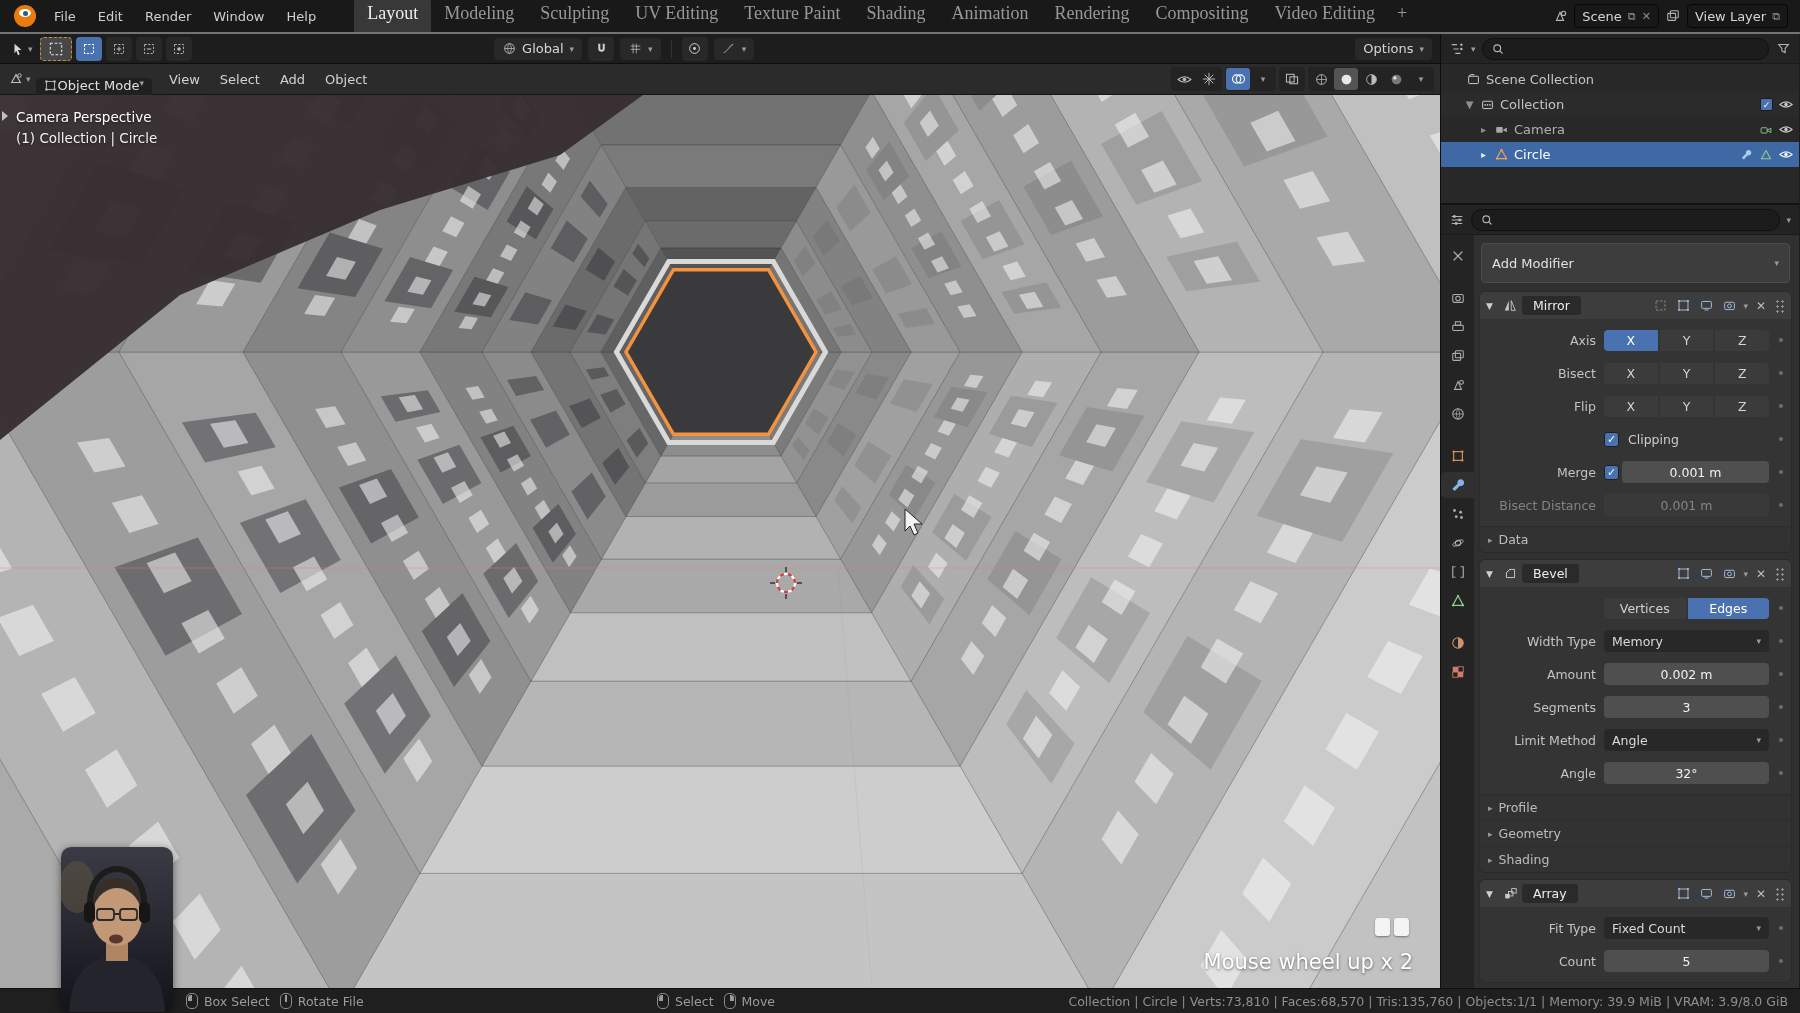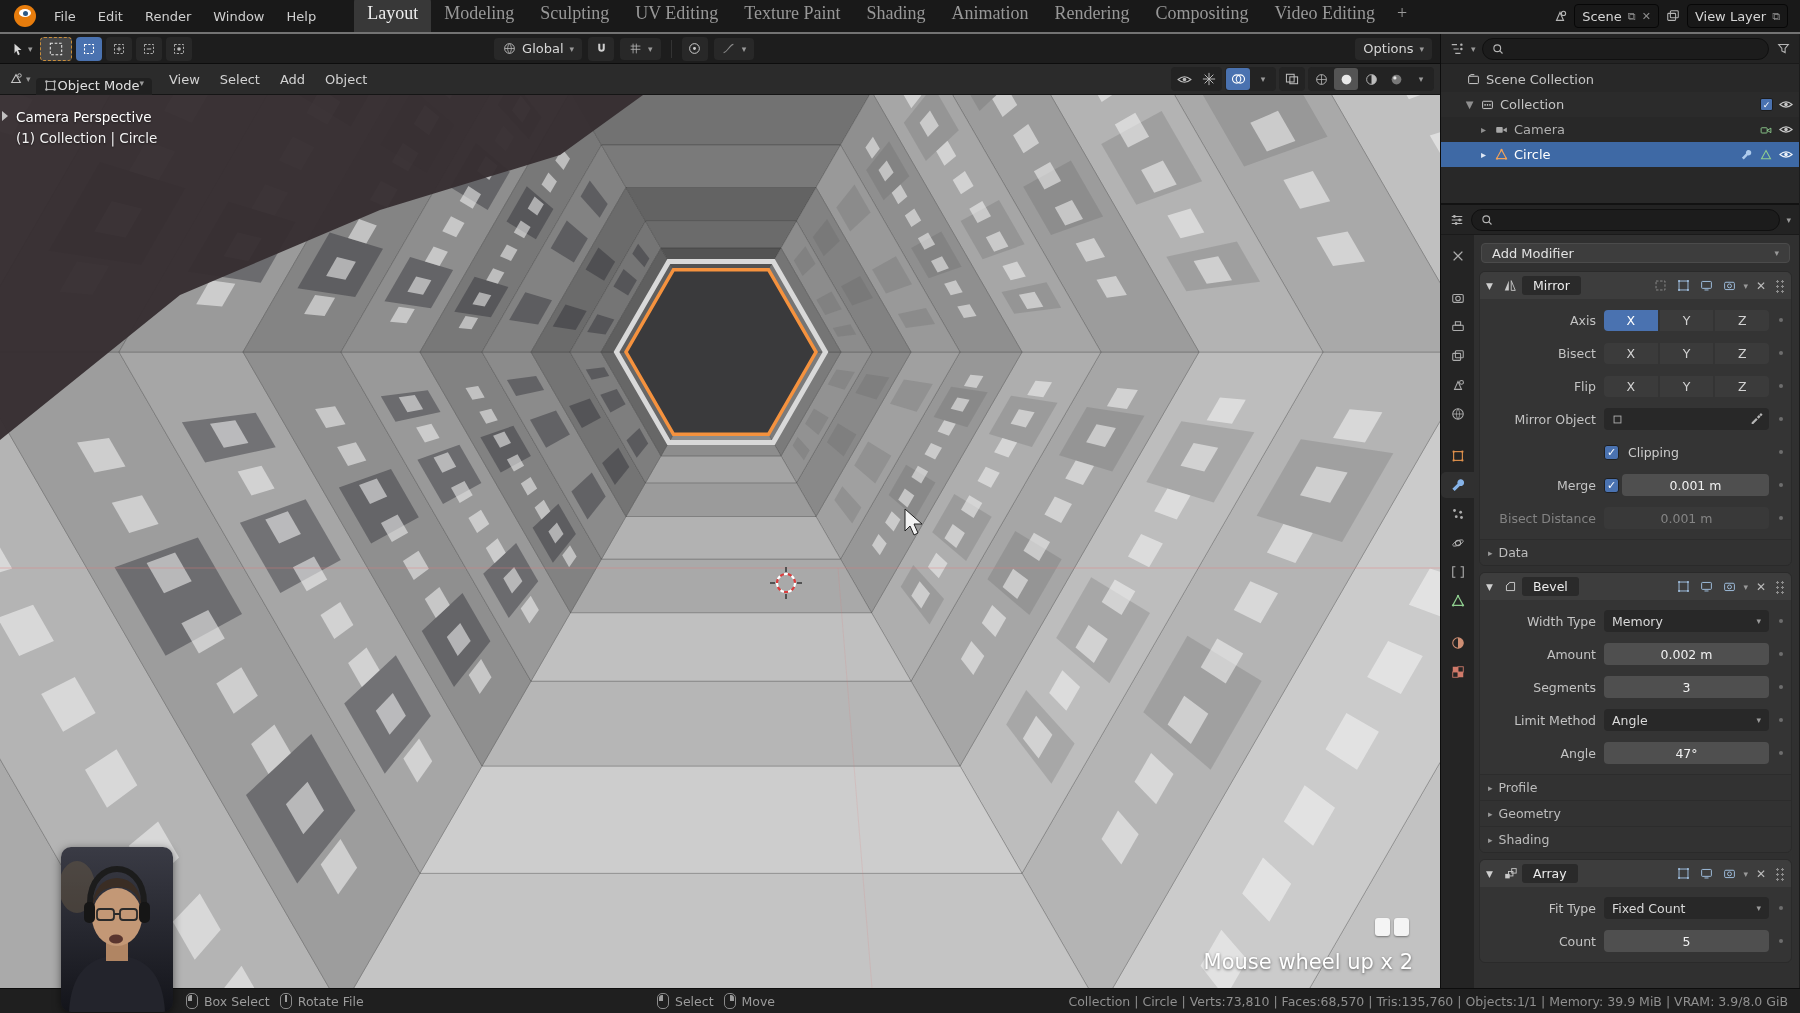--- a/index.html
+++ b/index.html
@@ -72,21 +72,21 @@
   .minichk { width:13px; height:13px; background:#4a72b0; border-radius:2px; color:#fff; font-size:9px; display:flex; align-items:center; justify-content:center; border:1px solid #1c1c1c; }
   .ind1 { padding-left:22px; } .ind2 { padding-left:36px; }
   
   .properties { flex:1; display:flex; flex-direction:column; overflow:hidden; }
   .props-body { flex:1; display:flex; overflow:hidden; }
   .props-tabs { width:33px; background:#242424; padding-top:8px; display:flex; flex-direction:column; align-items:stretch; gap:3px; }
   .ptab { height:26px; display:flex; align-items:center; justify-content:center; color:#adadad; }
   .ptab.active { background:#303030; border-radius:5px 0 0 5px; color:#86b3e8; }
   .ptab.gap { height:10px; }
   .props-content { flex:1; background:#303030; padding:0 7px 0 5px; overflow:hidden; }
-  .addmod { margin:8px 2px; height:20px; background:#3d3d3d; border:1px solid #4b4b4b; border-radius:4px; display:flex; align-items:center; padding:0 10px; color:#e2e2e2; }
+  .addmod { margin:8px 2px; height:40px; background:#3d3d3d; border:1px solid #4b4b4b; border-radius:4px; display:flex; align-items:center; padding:0 10px; color:#e2e2e2; }
   .addmod .chev { margin-left:auto; }
   .mpanel { background:#343434; border:1px solid #2a2a2a; border-radius:6px; margin-bottom:6px; overflow:hidden; }
   .phead { height:27px; background:#3d3d3d; display:flex; align-items:center; gap:5px; padding:0 6px; }
   .phead .exp { color:#cfcfcf; font-size:9px; width:12px; }
   .namechip { background:#2a2a2a; border-radius:3px; padding:2px 11px; color:#ececec; font-size:12.5px; }
   .phead .spacer { flex:1; }
   .htog { width:18px; height:18px; display:flex; align-items:center; justify-content:center; color:#9fbede; }
   .htog.off { color:#8a8a8a; }
   .phead .x { color:#bdbdbd; font-size:12px; padding:0 3px; }
   .dots { width:11px; height:15px; background-image:radial-gradient(#8c8c8c 1.1px, transparent 1.3px); background-size:5px 5px; background-position:1px 1px; }
@@ -1043,38 +1043,20 @@
                   <span class="pctrl">
                     <span class="tog3">
                       <span>X</span>
                       <span>Y</span>
                       <span>Z</span>
                     </span>
                   </span>
                   <span class="pdot"></span>
                 </div>
                 <div class="prow">
-                  <span class="plabel">Mirror Object</span>
-                  <span class="pctrl">
-                    <span class="objfield">
-                      <span class="ico14">
-                        <svg width="11" height="11" viewBox="0 0 16 16">
-                            <rect x="3" y="3" width="10" height="10" fill="none" stroke="#a8a8a8" stroke-width="1.4"></rect>
-                          </svg>
-                      </span>
-                      <span class="pick">
-                        <svg width="13" height="13" viewBox="0 0 16 16">
-                            <path d="M2 14 L7.5 8.5 L9.5 10.5 L4 16 H2 Z M8.5 7.5 L11 5 L13 7 L10.5 9.5 Z M11.5 4.5 L13.5 2.5 L15.5 4.5 L13.5 6.5 Z" fill="currentColor"></path>
-                          </svg>
-                      </span>
-                    </span>
-                  </span>
-                  <span class="pdot"></span>
-                </div>
-                <div class="prow">
                   <span class="plabel"></span>
                   <span class="pctrl">
                     <span class="chk">✓</span>
                     <span class="chklab">Clipping</span>
                   </span>
                   <span class="pdot"></span>
                 </div>
                 <div class="prow">
                   <span class="plabel">Merge</span>
                   <span class="pctrl">
@@ -1128,20 +1110,30 @@
                       <rect x="2" y="4" width="12" height="9" rx="1.5" fill="none" stroke="currentColor" stroke-width="1.2"></rect>
                       <circle cx="8" cy="8.5" r="2.4" fill="none" stroke="currentColor" stroke-width="1.2"></circle>
                     </svg>
                 </span>
                 <span class="chev">▾</span>
                 <span class="x">✕</span>
                 <span class="dots"></span>
               </div>
               <div class="pbody">
                 <div class="prow">
+                  <span class="plabel"></span>
+                  <span class="pctrl">
+                    <span class="tog3">
+                      <span>Vertices</span>
+                      <span class="on">Edges</span>
+                    </span>
+                  </span>
+                  <span class="pdot"></span>
+                </div>
+                <div class="prow">
                   <span class="plabel">Width Type</span>
                   <span class="pctrl">
                     <span class="ddfield">
                       <span>Memory</span>
                       <span class="chev">▾</span>
                     </span>
                   </span>
                   <span class="pdot"></span>
                 </div>
                 <div class="prow">
@@ -1164,21 +1156,21 @@
                     <span class="ddfield">
                       <span>Angle</span>
                       <span class="chev">▾</span>
                     </span>
                   </span>
                   <span class="pdot"></span>
                 </div>
                 <div class="prow">
                   <span class="plabel">Angle</span>
                   <span class="pctrl">
-                    <span class="valslider">47°</span>
+                    <span class="valslider">32°</span>
                   </span>
                   <span class="pdot"></span>
                 </div>
               </div>
               <div class="subrow">
                 <span class="arrow">▸</span>
                 <span>Profile</span>
               </div>
               <div class="subrow">
                 <span class="arrow">▸</span>

